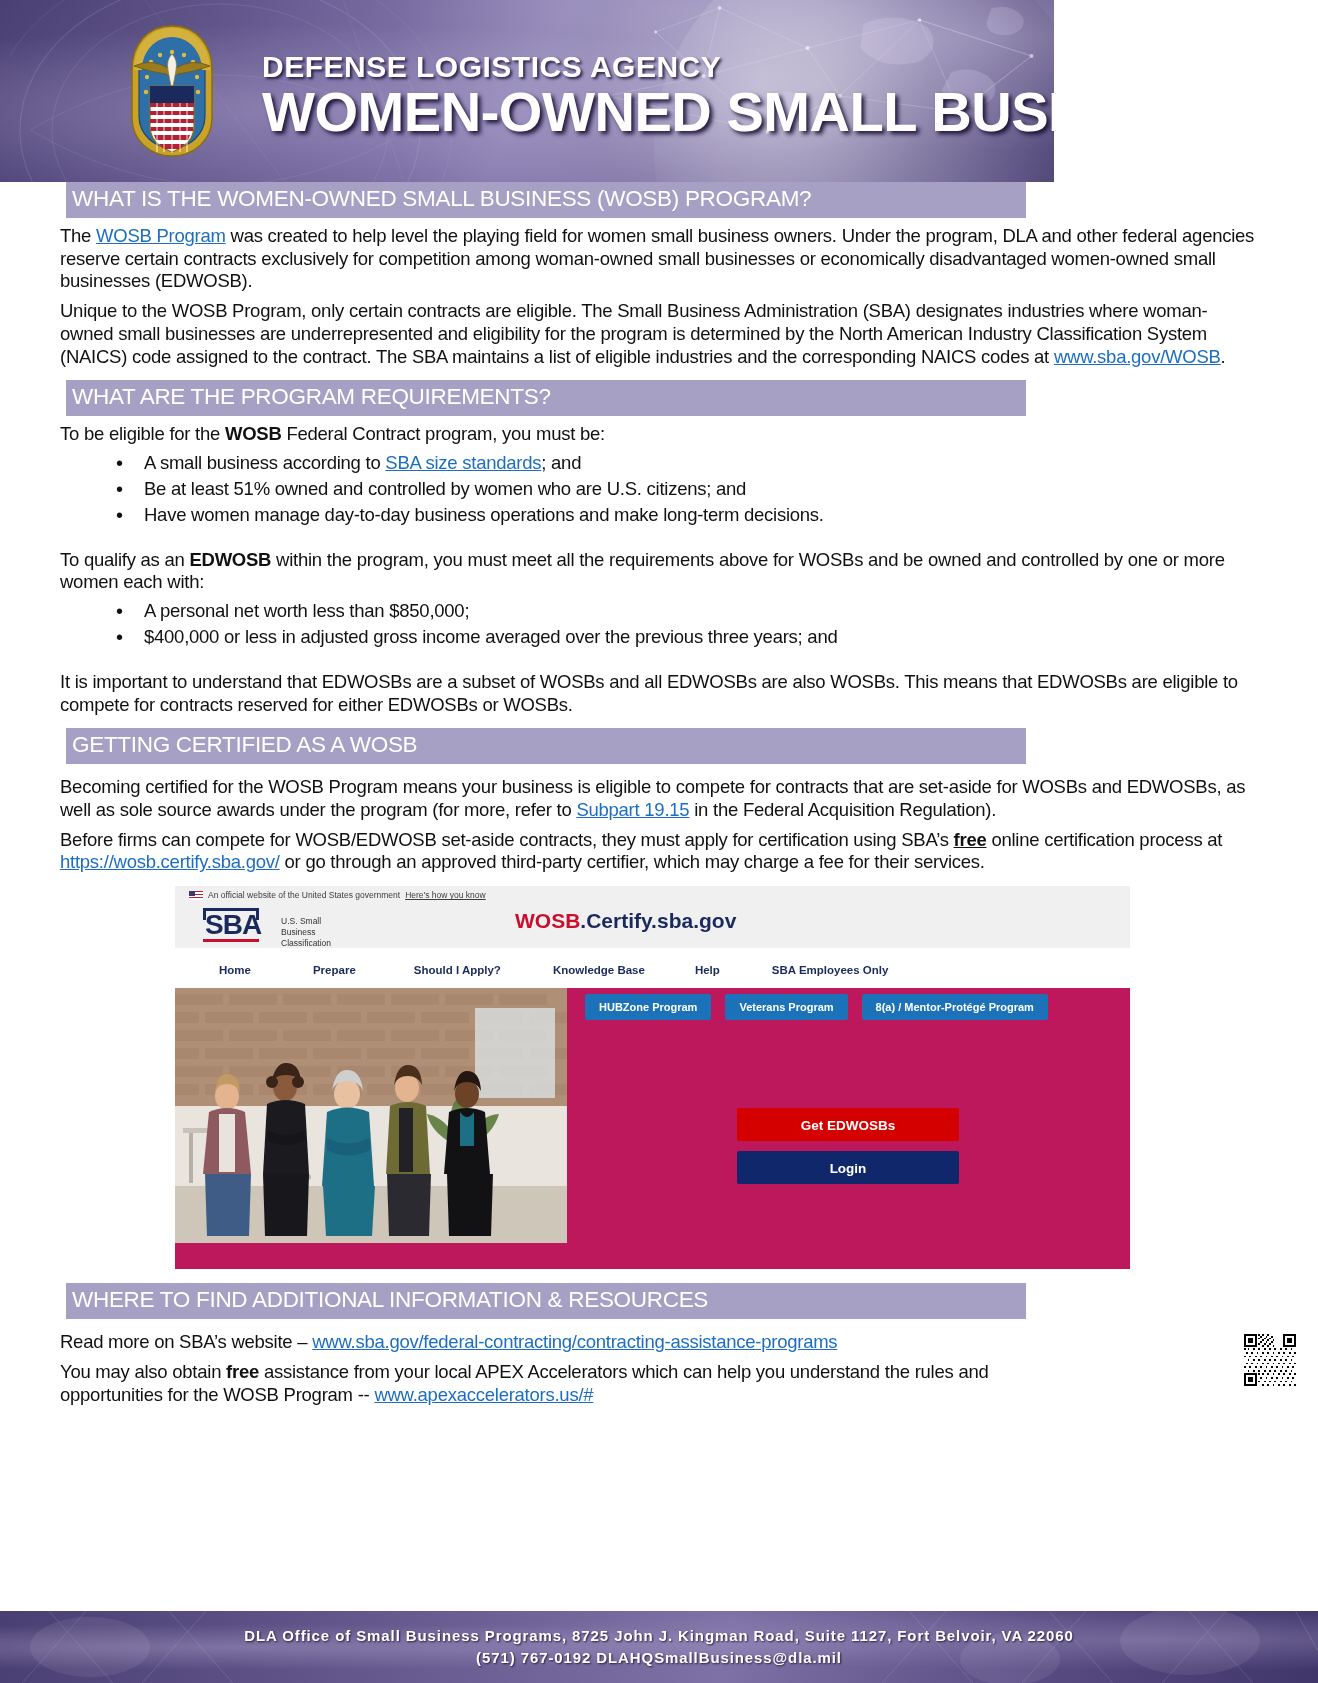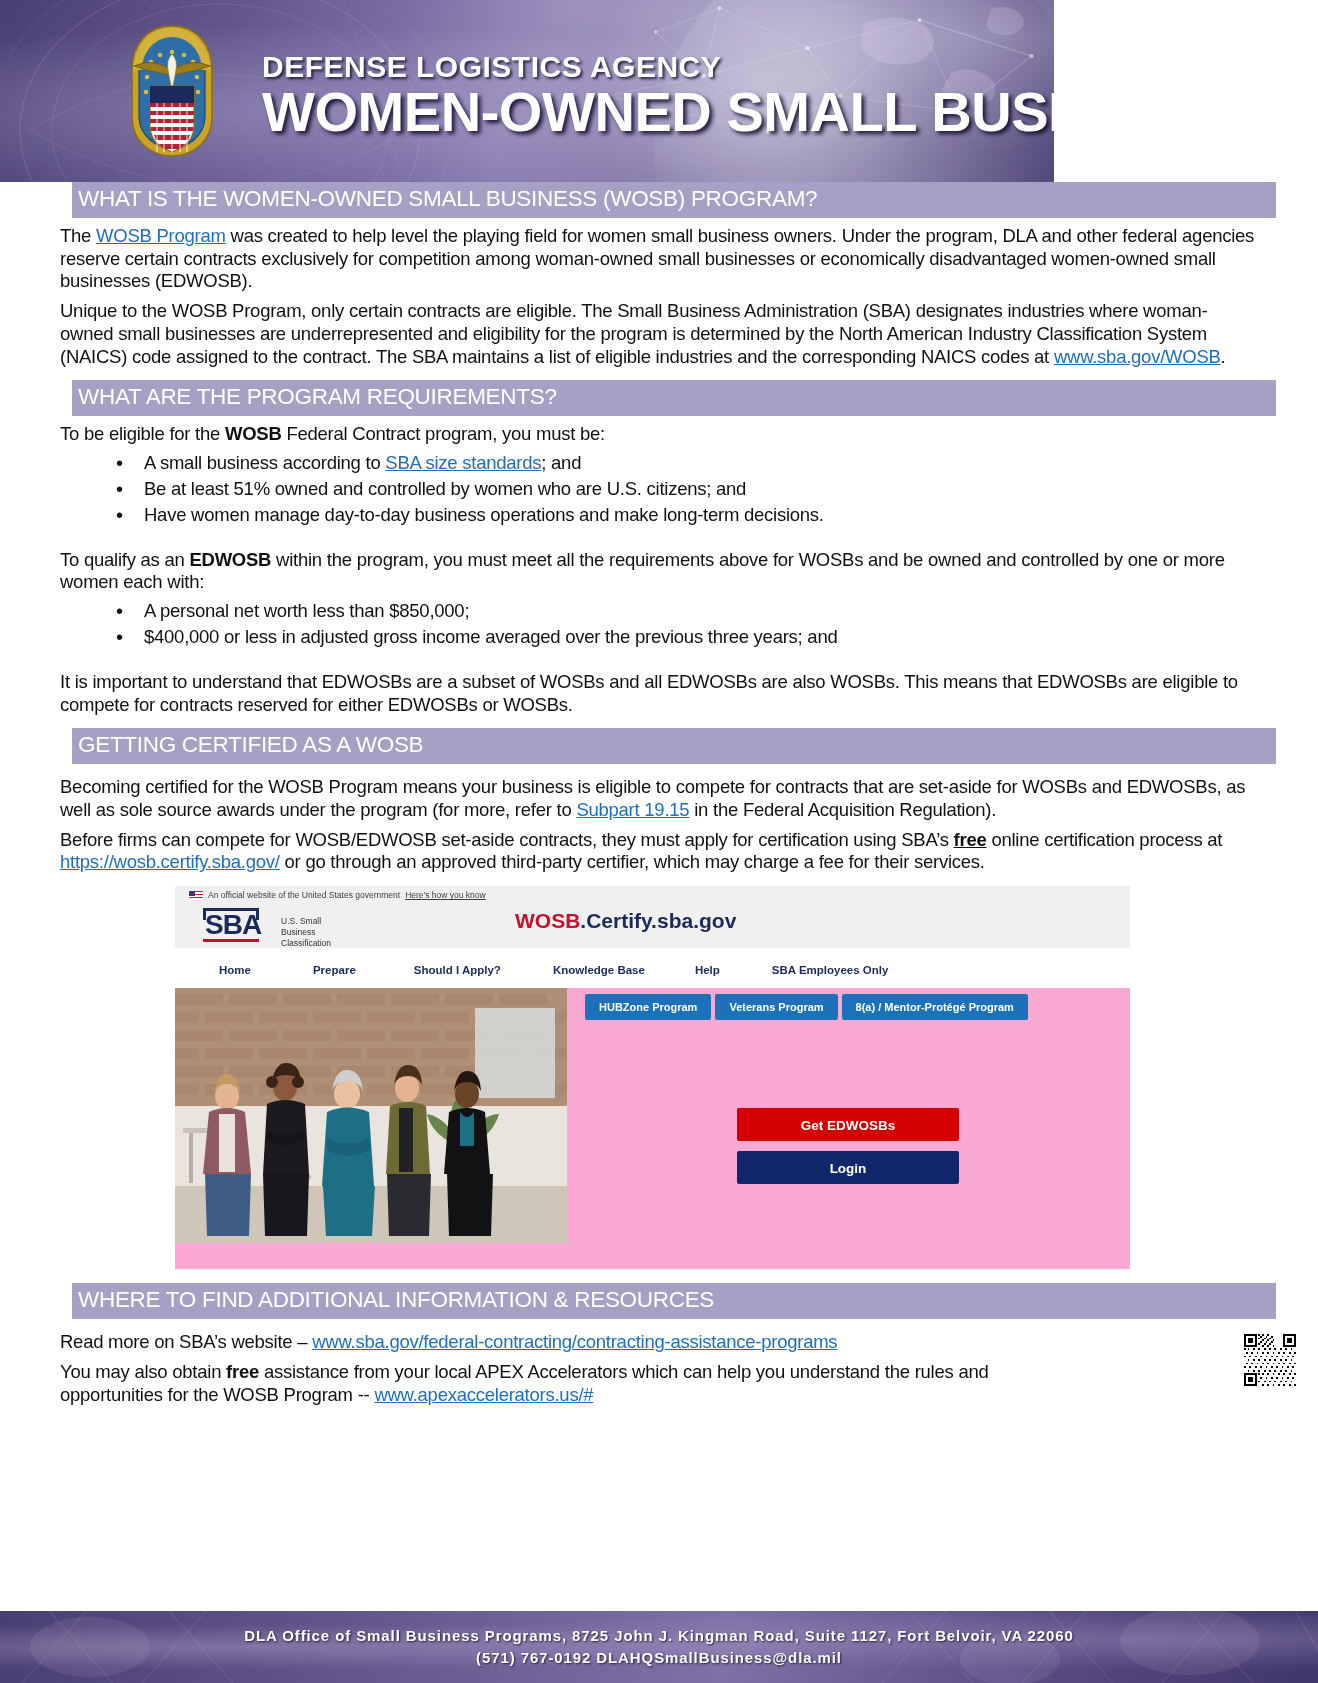--- a/index.html
+++ b/index.html
@@ -80,21 +80,21 @@
     background: #a6a0c4;
     color: #ffffff;
     font-size: 22.5px;
     line-height: 1.28;
     padding: 3px 0 4px 6px;
     margin: 0;
     font-weight: normal;
     font-family: "Liberation Sans", sans-serif;
     letter-spacing: -0.3px;
   }
-  .sh-wide { margin-left: 12px; width: 1204px; }
+  .sh-wide { margin-left: 6px; width: 960px; }
 
   p.body {
     font-size: 18.5px;
     line-height: 1.235;
     color: #111111;
     margin: 7px 0 0 0;
     letter-spacing: -0.25px;
   }
   p.tight { margin-top: 22px; }
   .lead-gap { margin-top: 13px; }
@@ -127,21 +127,21 @@
     line-height: 1.2;
     color: #111;
   }
 
   
   .sba-shot {
     position: relative;
     margin: 12px 0 0 115px;
     width: 955px;
     height: 383px;
-    background: #f9a8d4;
+    background: #be185d;
     overflow: hidden;
   }
   .sba-topbar {
     height: 62px;
     background: #f0f0f0;
     position: relative;
   }
   .sba-gov-line {
     position: absolute;
     left: 14px; top: 4px;
@@ -221,21 +221,21 @@
   .sba-photo {
     margin-left: 0;
     width: 392px;
     height: 255px;
     position: relative;
     overflow: hidden;
     background: #c8b4a0;
   }
   .sba-right { position: relative; flex: 1; padding-left: 18px; }
 
-  .prog-btn-row { display: flex; gap: 4px; padding-top: 6px; }
+  .prog-btn-row { display: flex; gap: 14px; padding-top: 6px; }
   .prog-btn {
     background: #1b72b8;
     color: #ffffff;
     font-size: 11px;
     font-weight: bold;
     padding: 7px 14px;
     border: none;
     border-radius: 2px;
     white-space: nowrap;
     font-family: "Liberation Sans", sans-serif;

